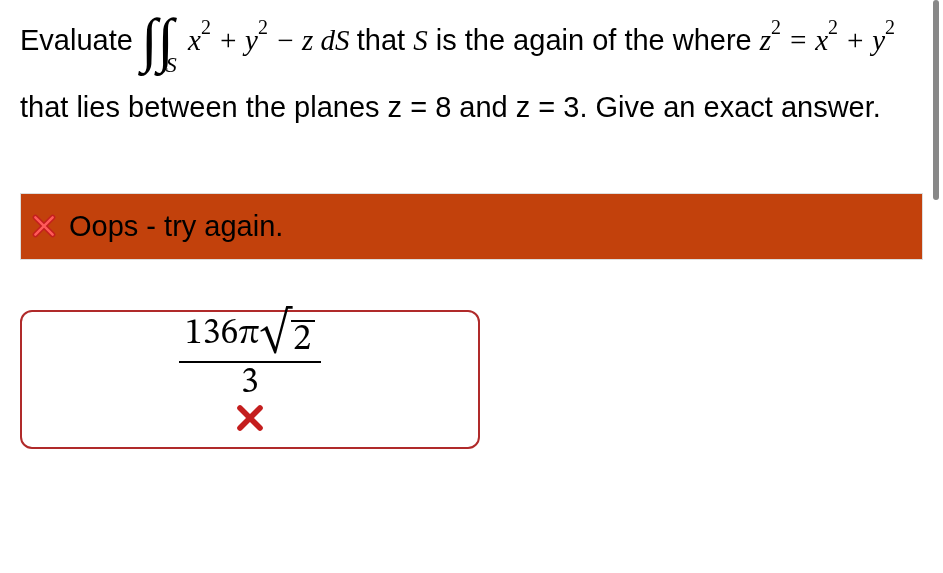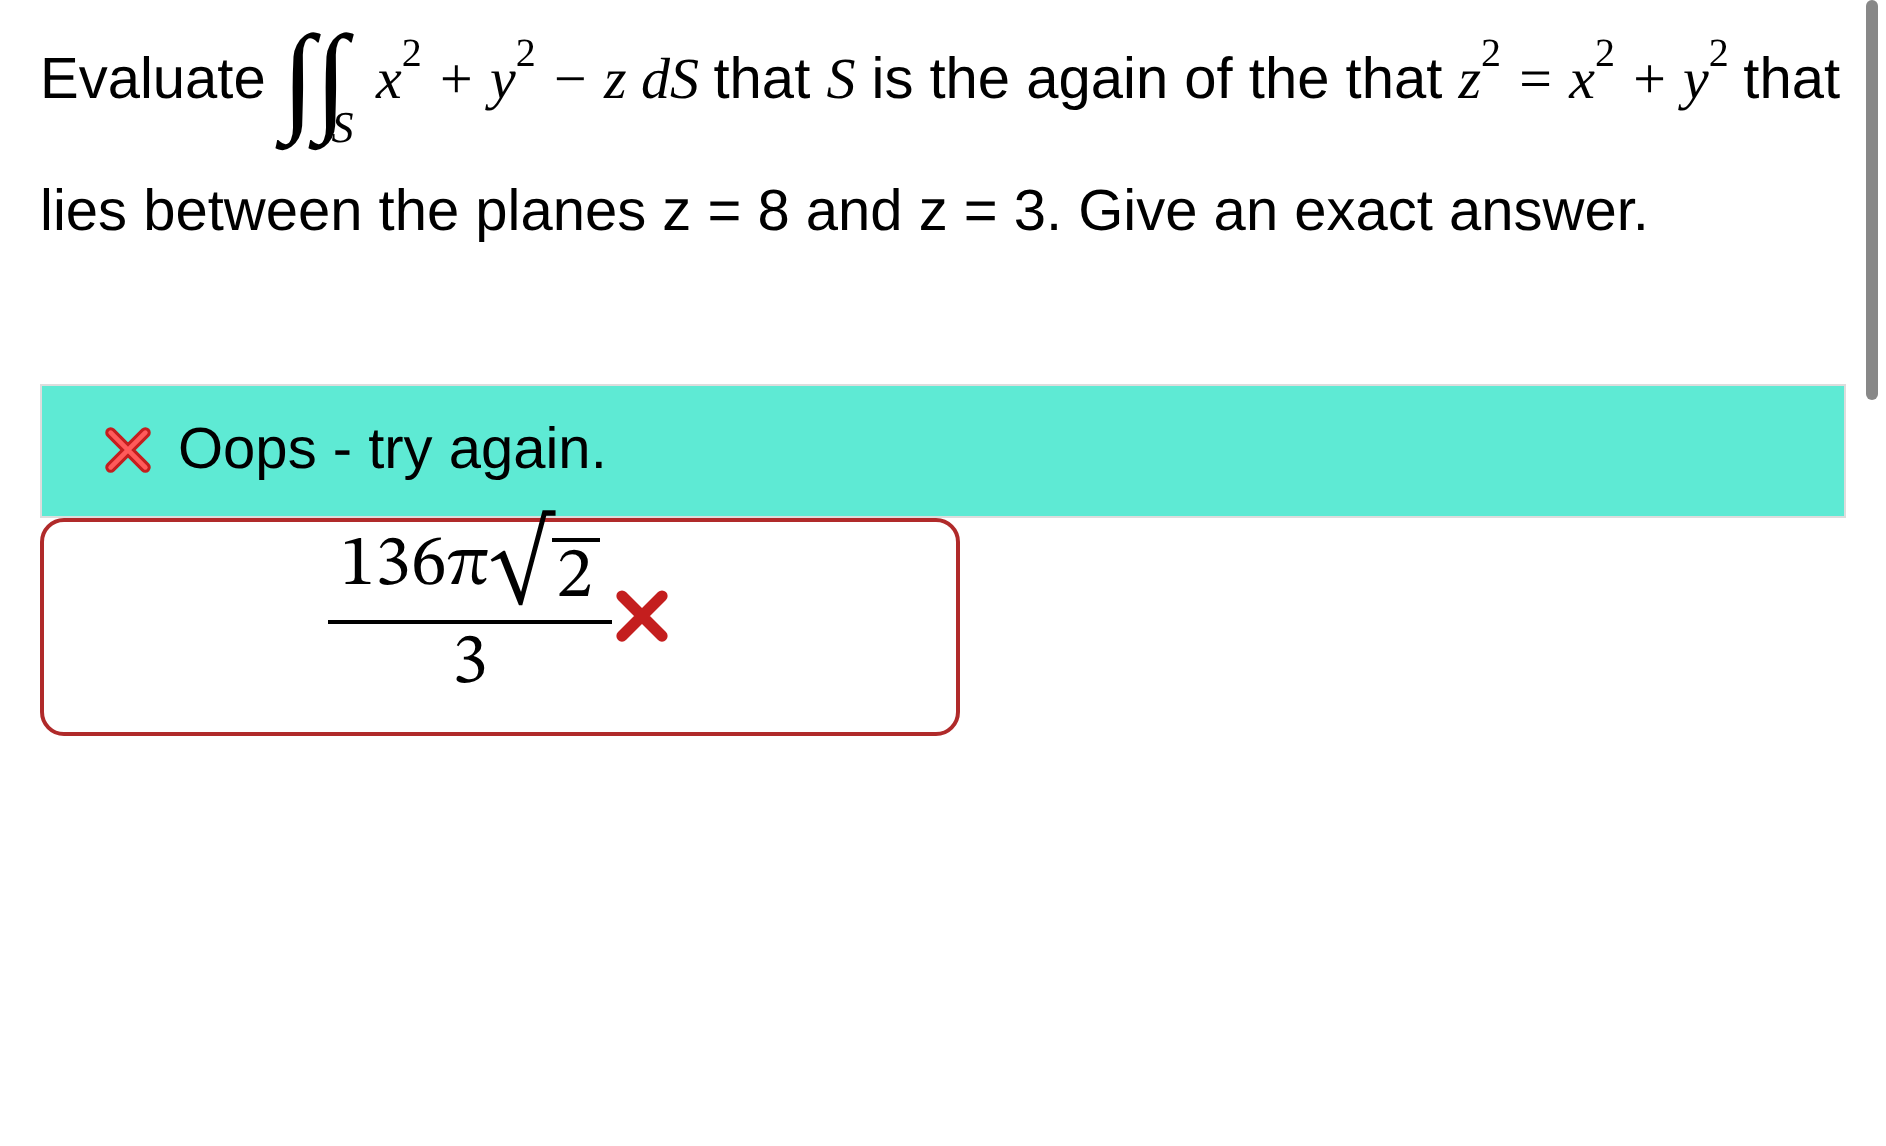--- a/index.html
+++ b/index.html
@@ -48,22 +48,23 @@
     margin-left: -8px;
     margin-right: 4px;
   }
   sup.p2 {
     font-size: 20px;
     vertical-align: 16px;
     font-style: normal;
   }
   .feedback {
     border: 1px solid #ddd;
-    background: #5eead4;
-    padding: 16px 30px;
+    background: #c2410c;
+    padding: 16px 10px;
+    margin-bottom: 50px;
     display: flex;
     align-items: center;
     gap: 12px;
   }
   .feedback-text {
     font-size: 29px;
     color: #000;
   }
   .x-icon {
     width: 26px;
@@ -75,21 +76,22 @@
     align-items: center;
     gap: 18px;
   }
   .answer-box {
     border: 2.5px solid #b02a2a;
     border-radius: 12px;
     padding: 4px 30px 14px 30px;
     min-width: 460px;
     display: flex;
     align-items: center;
-    justify-content: center;
+    justify-content: flex-end;
+    flex-direction: column;
   }
   .answer-math {
     font-family: "Cambria Math", "STIX Two Math", "Latin Modern Math", "Times New Roman", serif;
     font-size: 36px;
     display: flex;
     flex-direction: column;
     align-items: center;
     line-height: 1.05;
   }
   .frac-top {
@@ -134,21 +136,21 @@
       <span class="op"> + </span>
       <span>y</span><sup class="p2">2</sup>
       <span class="op"> − </span>
       <span>z</span>
       <span class="op"> </span>
       <span>dS</span>
     </span>
     <span>that</span>
     <span class="math">S</span>
     <span>is the again of</span>
-    <span>the that</span>
+    <span>the where</span>
     <span class="math">
       <span>z</span><sup class="p2">2</sup>
       <span class="op"> = </span>
       <span>x</span><sup class="p2">2</sup>
       <span class="op"> + </span>
       <span>y</span><sup class="p2">2</sup>
     </span>
     <span>that lies between the planes z = 8 and z = 3. Give an exact answer.</span>
   </div>
 

